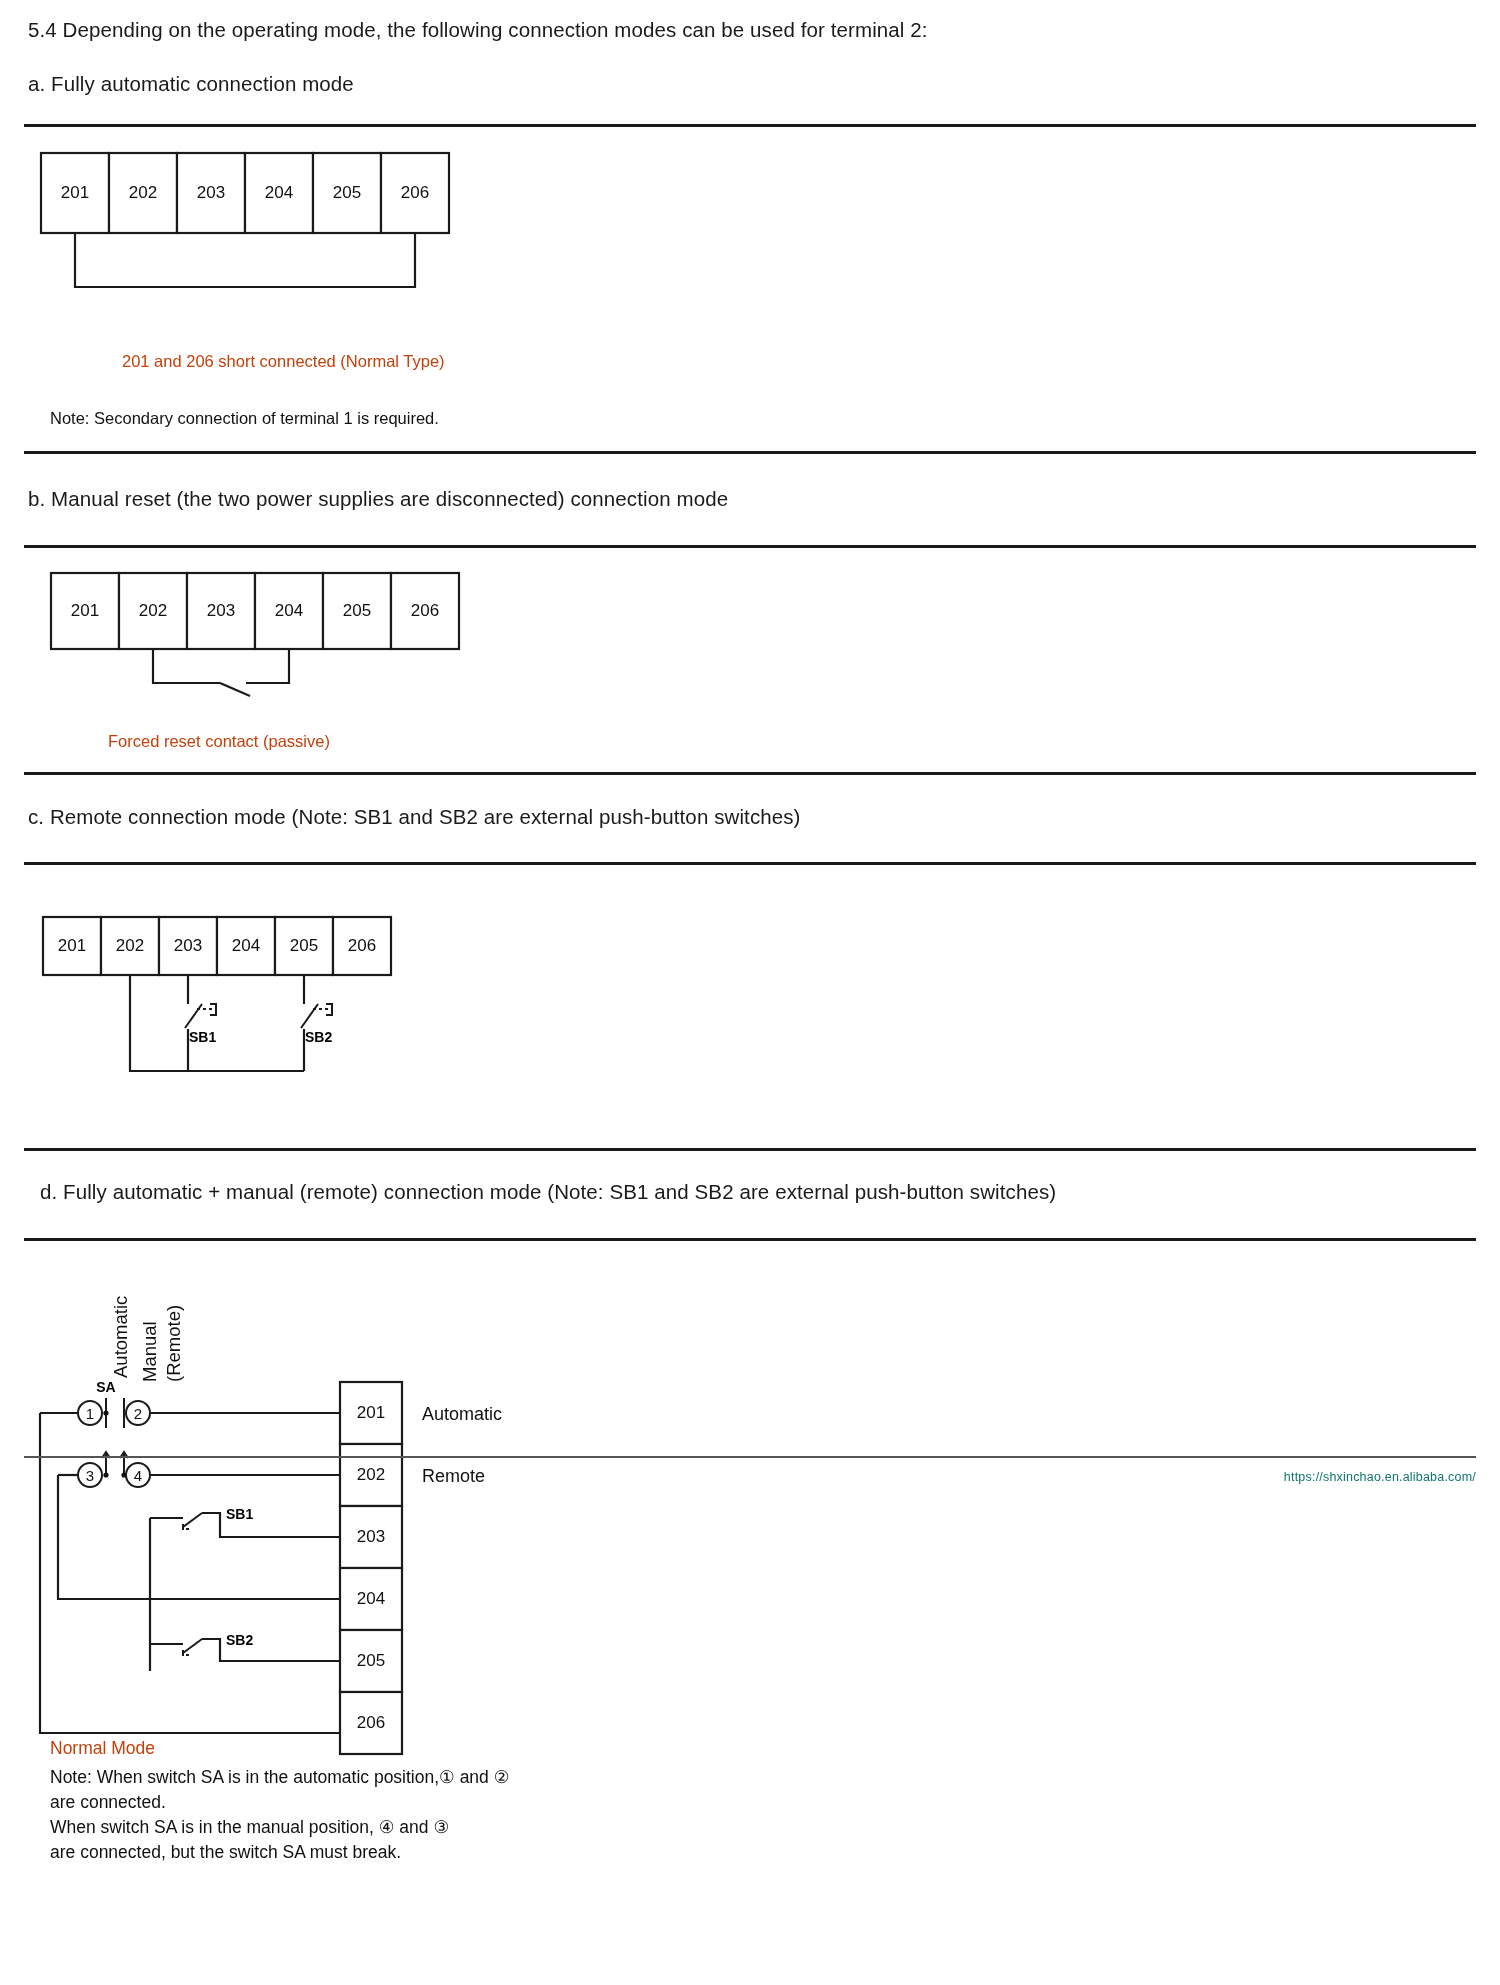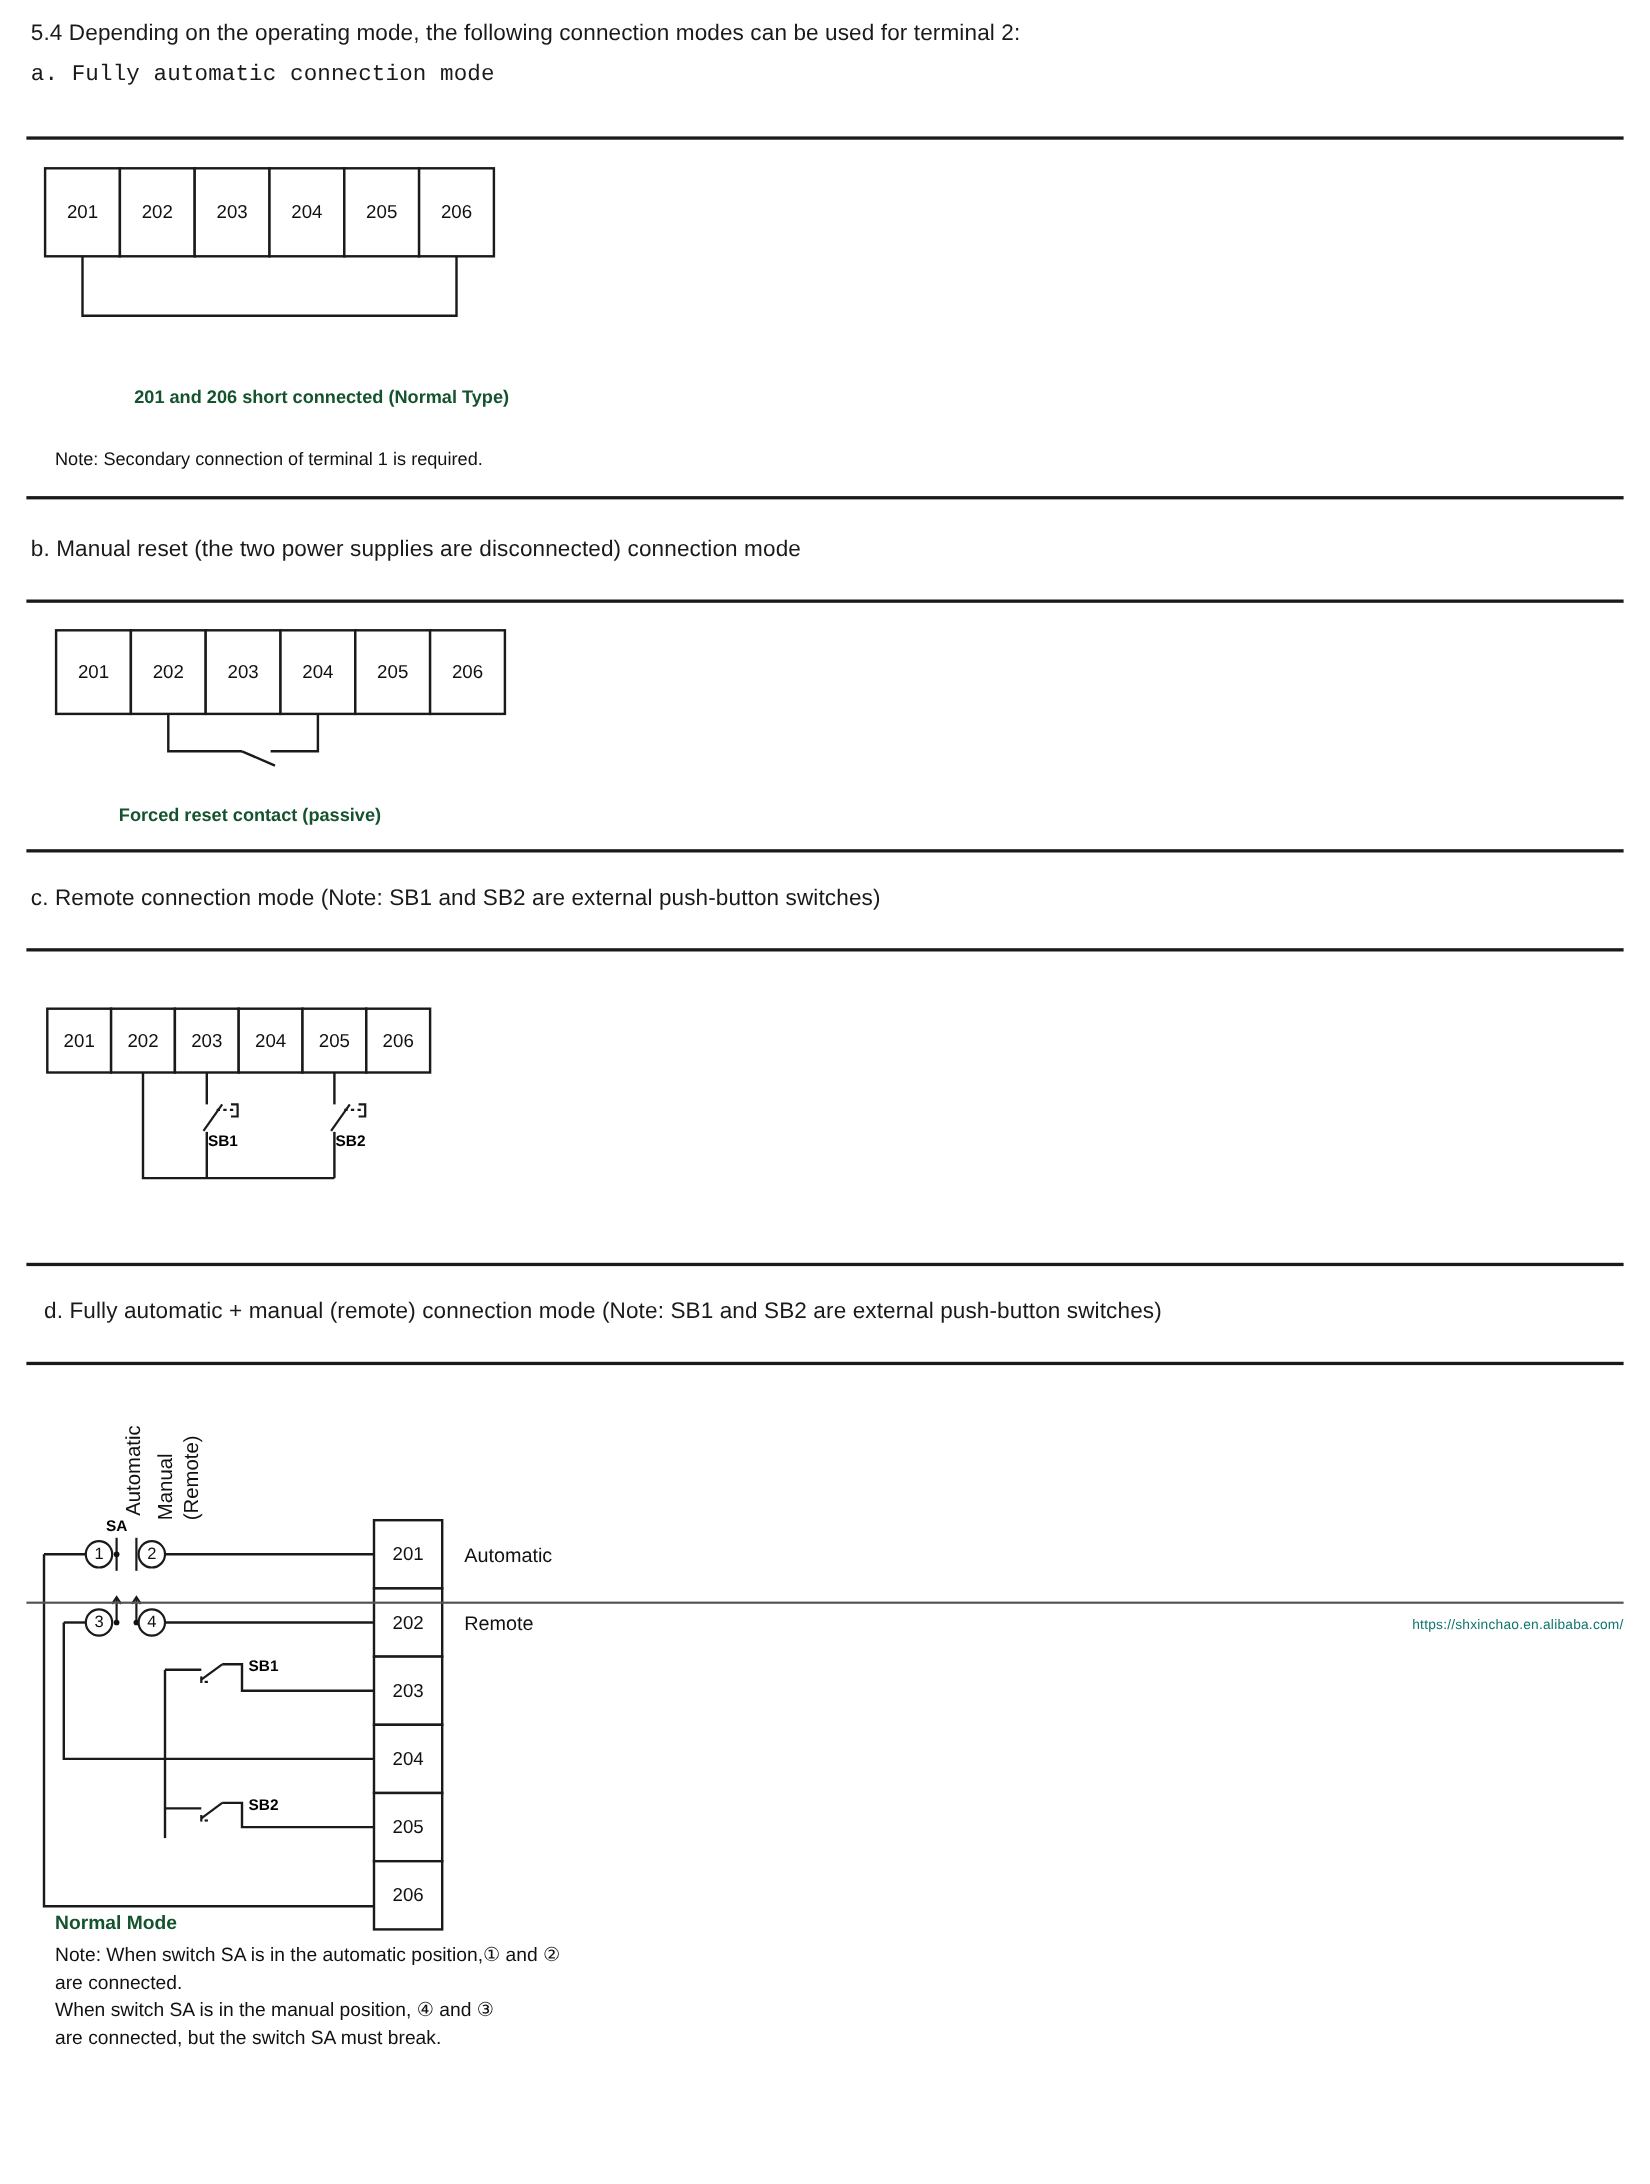--- a/index.html
+++ b/index.html
@@ -38,22 +38,21 @@
   .rule {
     position: absolute;
     left: 24px;
     width: 1452px;
     height: 0;
     border-top: 3px solid #1a1a1a;
   }
   .caption {
     position: absolute;
     font-size: 16.5px;
-    color: #14532d;
-    font-weight: bold;
+    color: #c2410c;
   }
   .note {
     position: absolute;
     font-size: 16.5px;
     color: #111111;
   }
   .note-block {
     position: absolute;
     font-size: 17.5px;
     color: #111111;
@@ -123,21 +122,21 @@
     border-top: 2px solid #555555;
   }
 </style>
 </head>
 <body>
 
 <div class="page">
 
   <div class="intro">5.4 Depending on the operating mode, the following connection modes can be used for terminal 2:</div>
 
-  <div class="sec-head" style="left:28px; top:57px;font-family:Liberation Mono, monospace;">a. Fully automatic connection mode</div>
+  <div class="sec-head" style="left:28px; top:72px;">a. Fully automatic connection mode</div>
   <div class="rule" style="top:124px;"></div>
 
   <div style="position:absolute; left:40px; top:152px;">
     <svg width="560" height="160" viewBox="0 0 560 160">
       <g>
         <rect class="tb-box" x="1" y="1" width="68" height="80"></rect>
         <rect class="tb-box" x="69" y="1" width="68" height="80"></rect>
         <rect class="tb-box" x="137" y="1" width="68" height="80"></rect>
         <rect class="tb-box" x="205" y="1" width="68" height="80"></rect>
         <rect class="tb-box" x="273" y="1" width="68" height="80"></rect>

